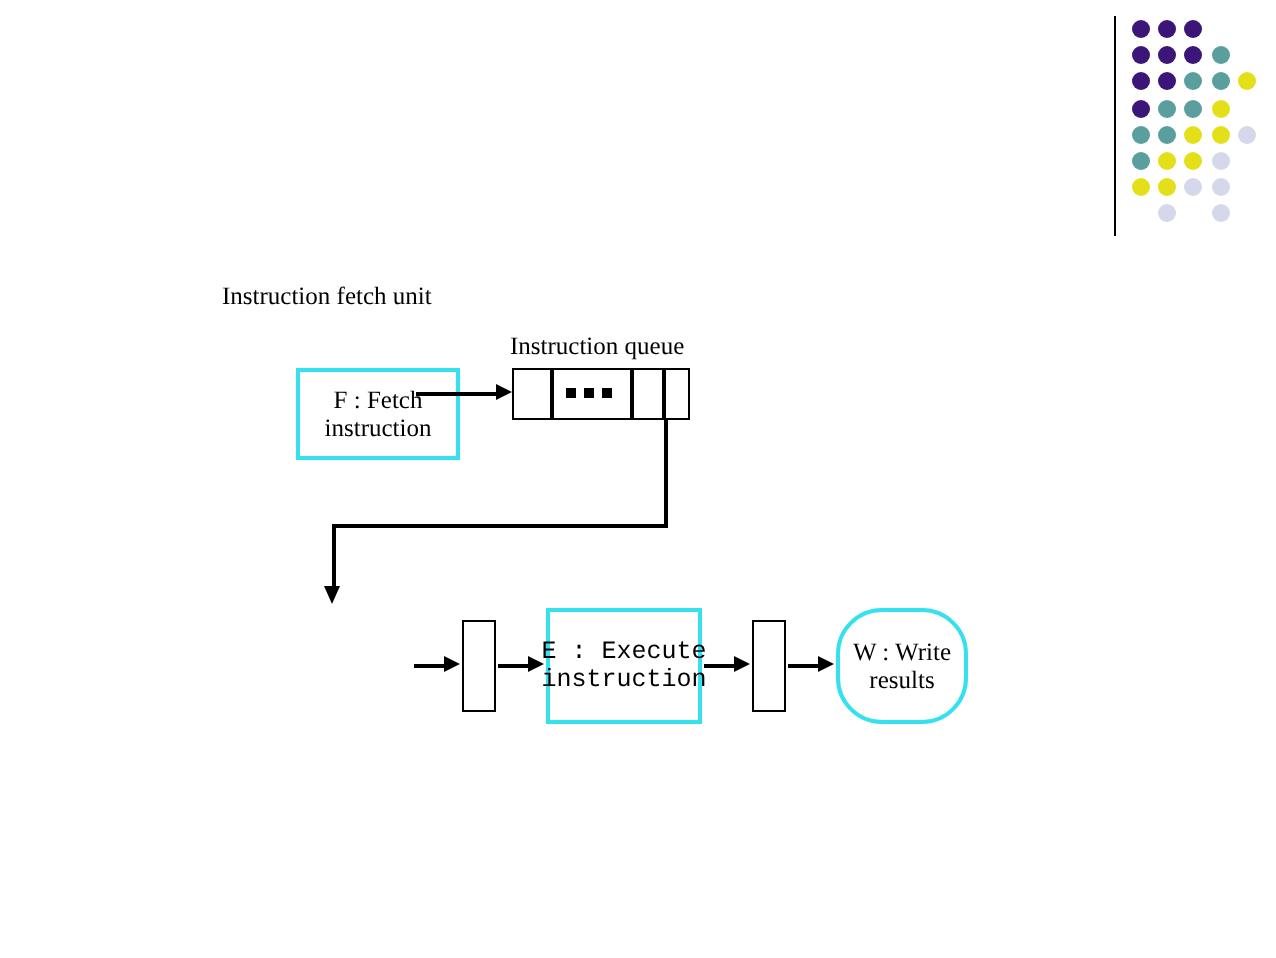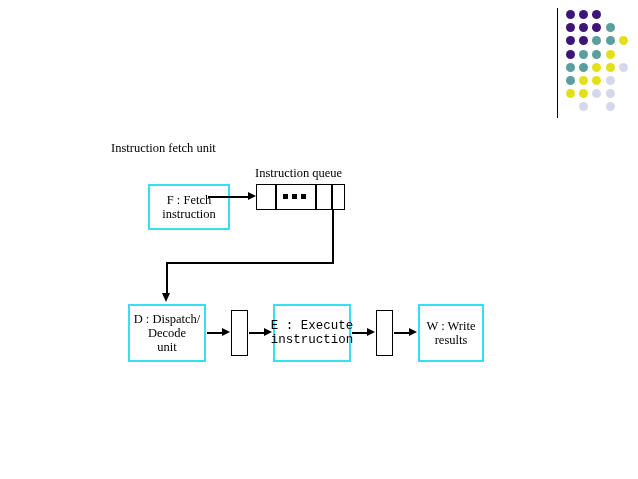--- a/index.html
+++ b/index.html
@@ -214,40 +214,37 @@
         <i></i>
         <i></i>
         <i></i>
       </div>
 
     <div class="vline" style="left:332px; top:74px; height:53px;"></div>
     <div class="hline" style="left:166px; top:126px; width:168px;"></div>
     <div class="vline" style="left:166px; top:126px; height:33px;"></div>
     <div class="arrow-d" style="left:162px; top:157px;"></div>
 
-    <div class="blk" style="left:128px; top:168px; width:78px; height:58px;">D : Dispatch/
-Decode
-unit</div>
 
     <div class="hline" style="left:207px; top:196px; width:16px;"></div>
     <div class="arrow-r" style="left:222px; top:192px;"></div>
     <div class="latch" style="left:231px; top:174px; width:17px; height:46px;"></div>
 
     <div class="hline" style="left:249px; top:196px; width:16px;"></div>
     <div class="arrow-r" style="left:264px; top:192px;"></div>
 
     <div class="blk" style="left:273px; top:168px; width:78px; height:58px;font-family:Liberation Mono, monospace;">E : Execute
 instruction</div>
 
     <div class="hline" style="left:352px; top:196px; width:16px;"></div>
     <div class="arrow-r" style="left:367px; top:192px;"></div>
     <div class="latch" style="left:376px; top:174px; width:17px; height:46px;"></div>
 
     <div class="hline" style="left:394px; top:196px; width:16px;"></div>
     <div class="arrow-r" style="left:409px; top:192px;"></div>
 
-    <div class="blk" style="left:418px; top:168px; width:66px; height:58px;">W : Write
+    <div class="blk" style="left:418px; top:168px; width:66px; height:58px;border-radius:23px;">W : Write
 results</div>
 
   </div>
 
 
 </div>
 
 </body></html>

